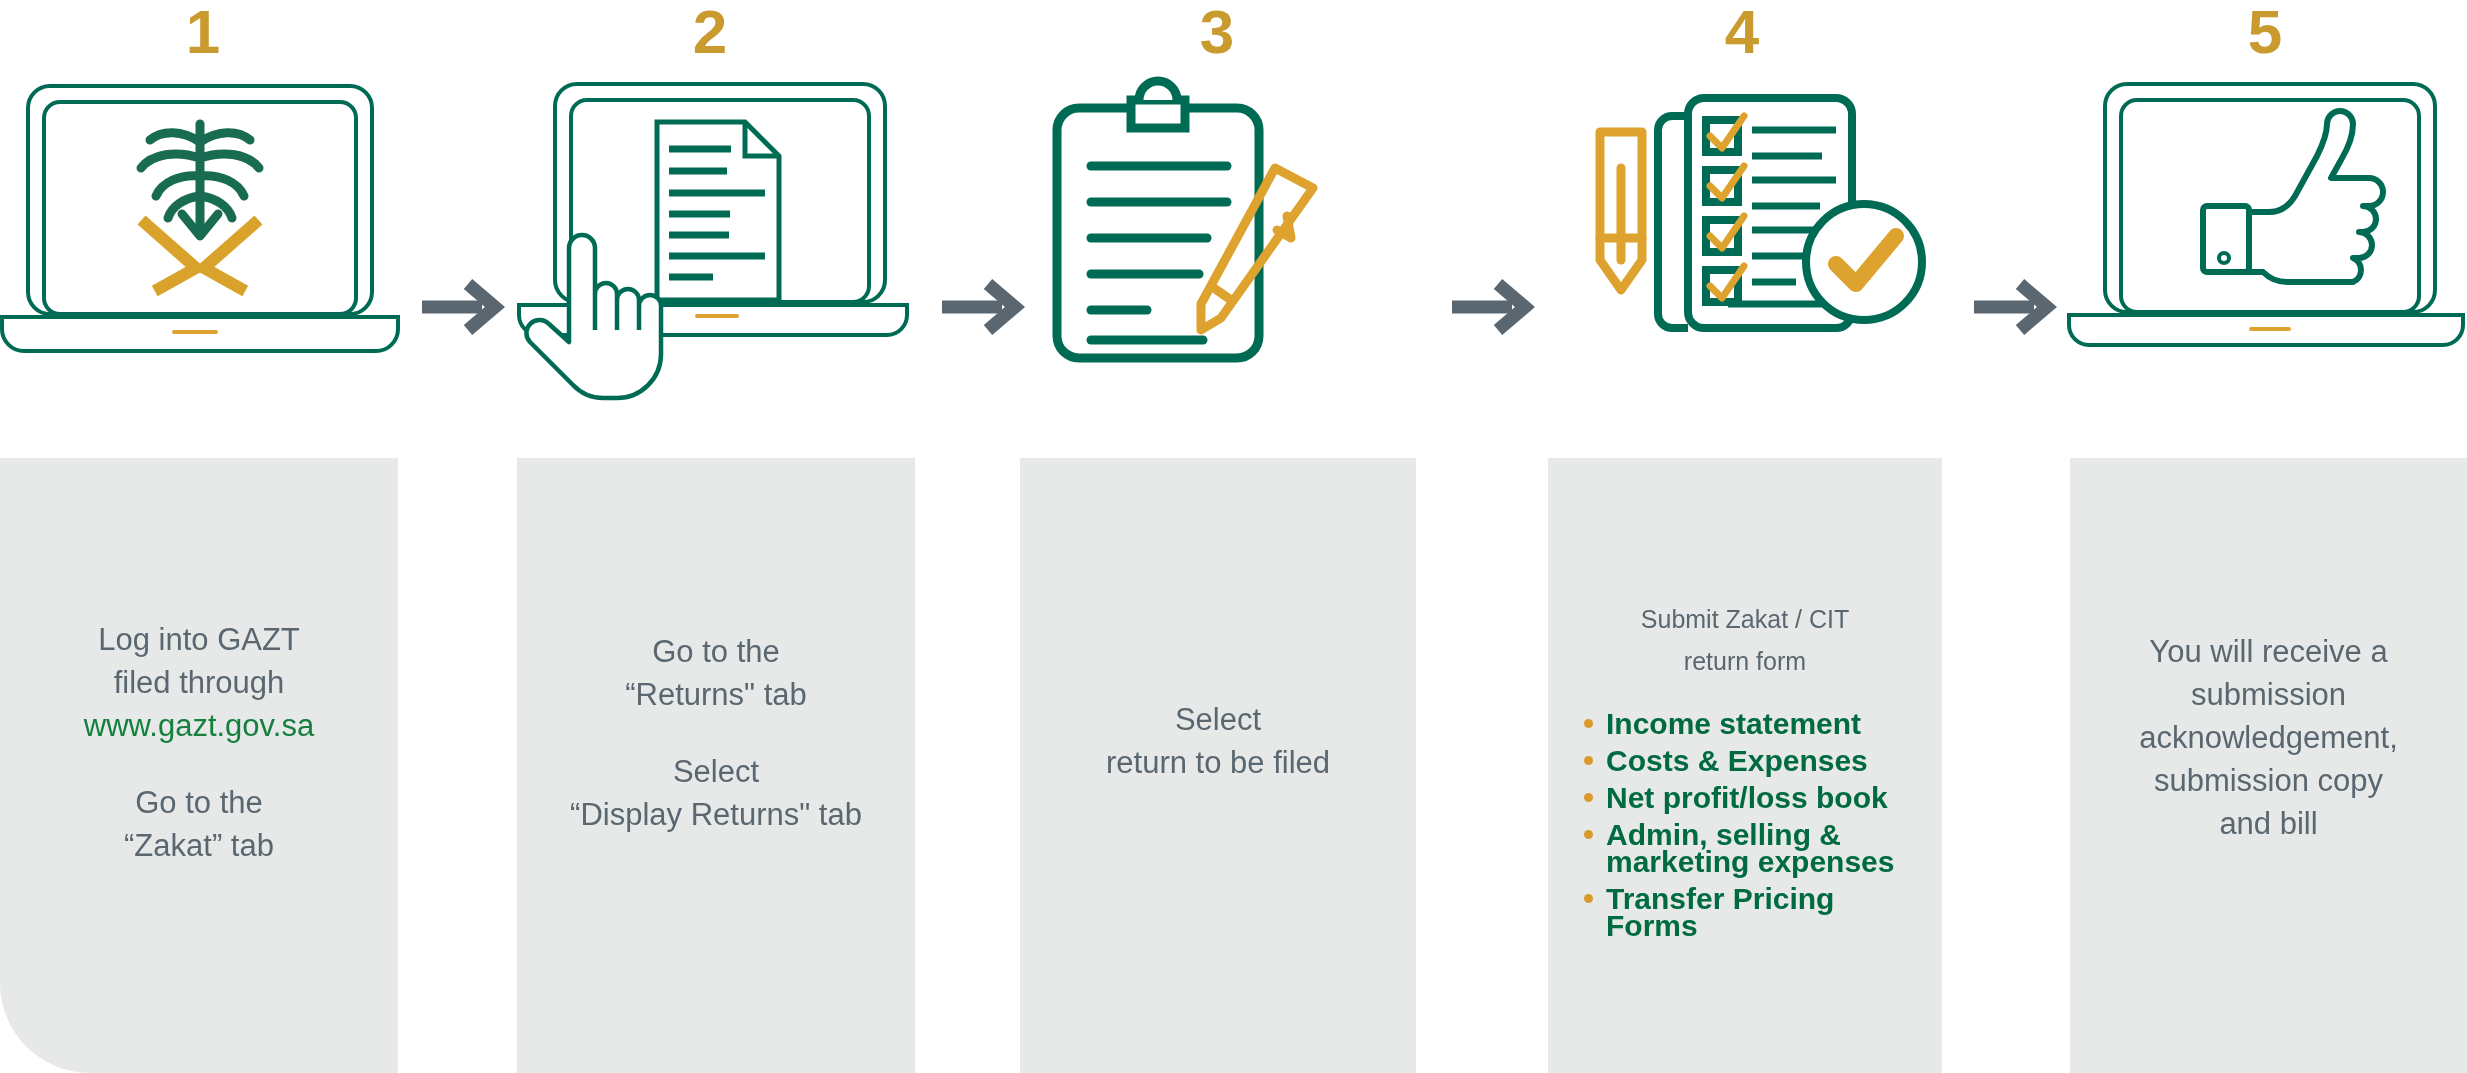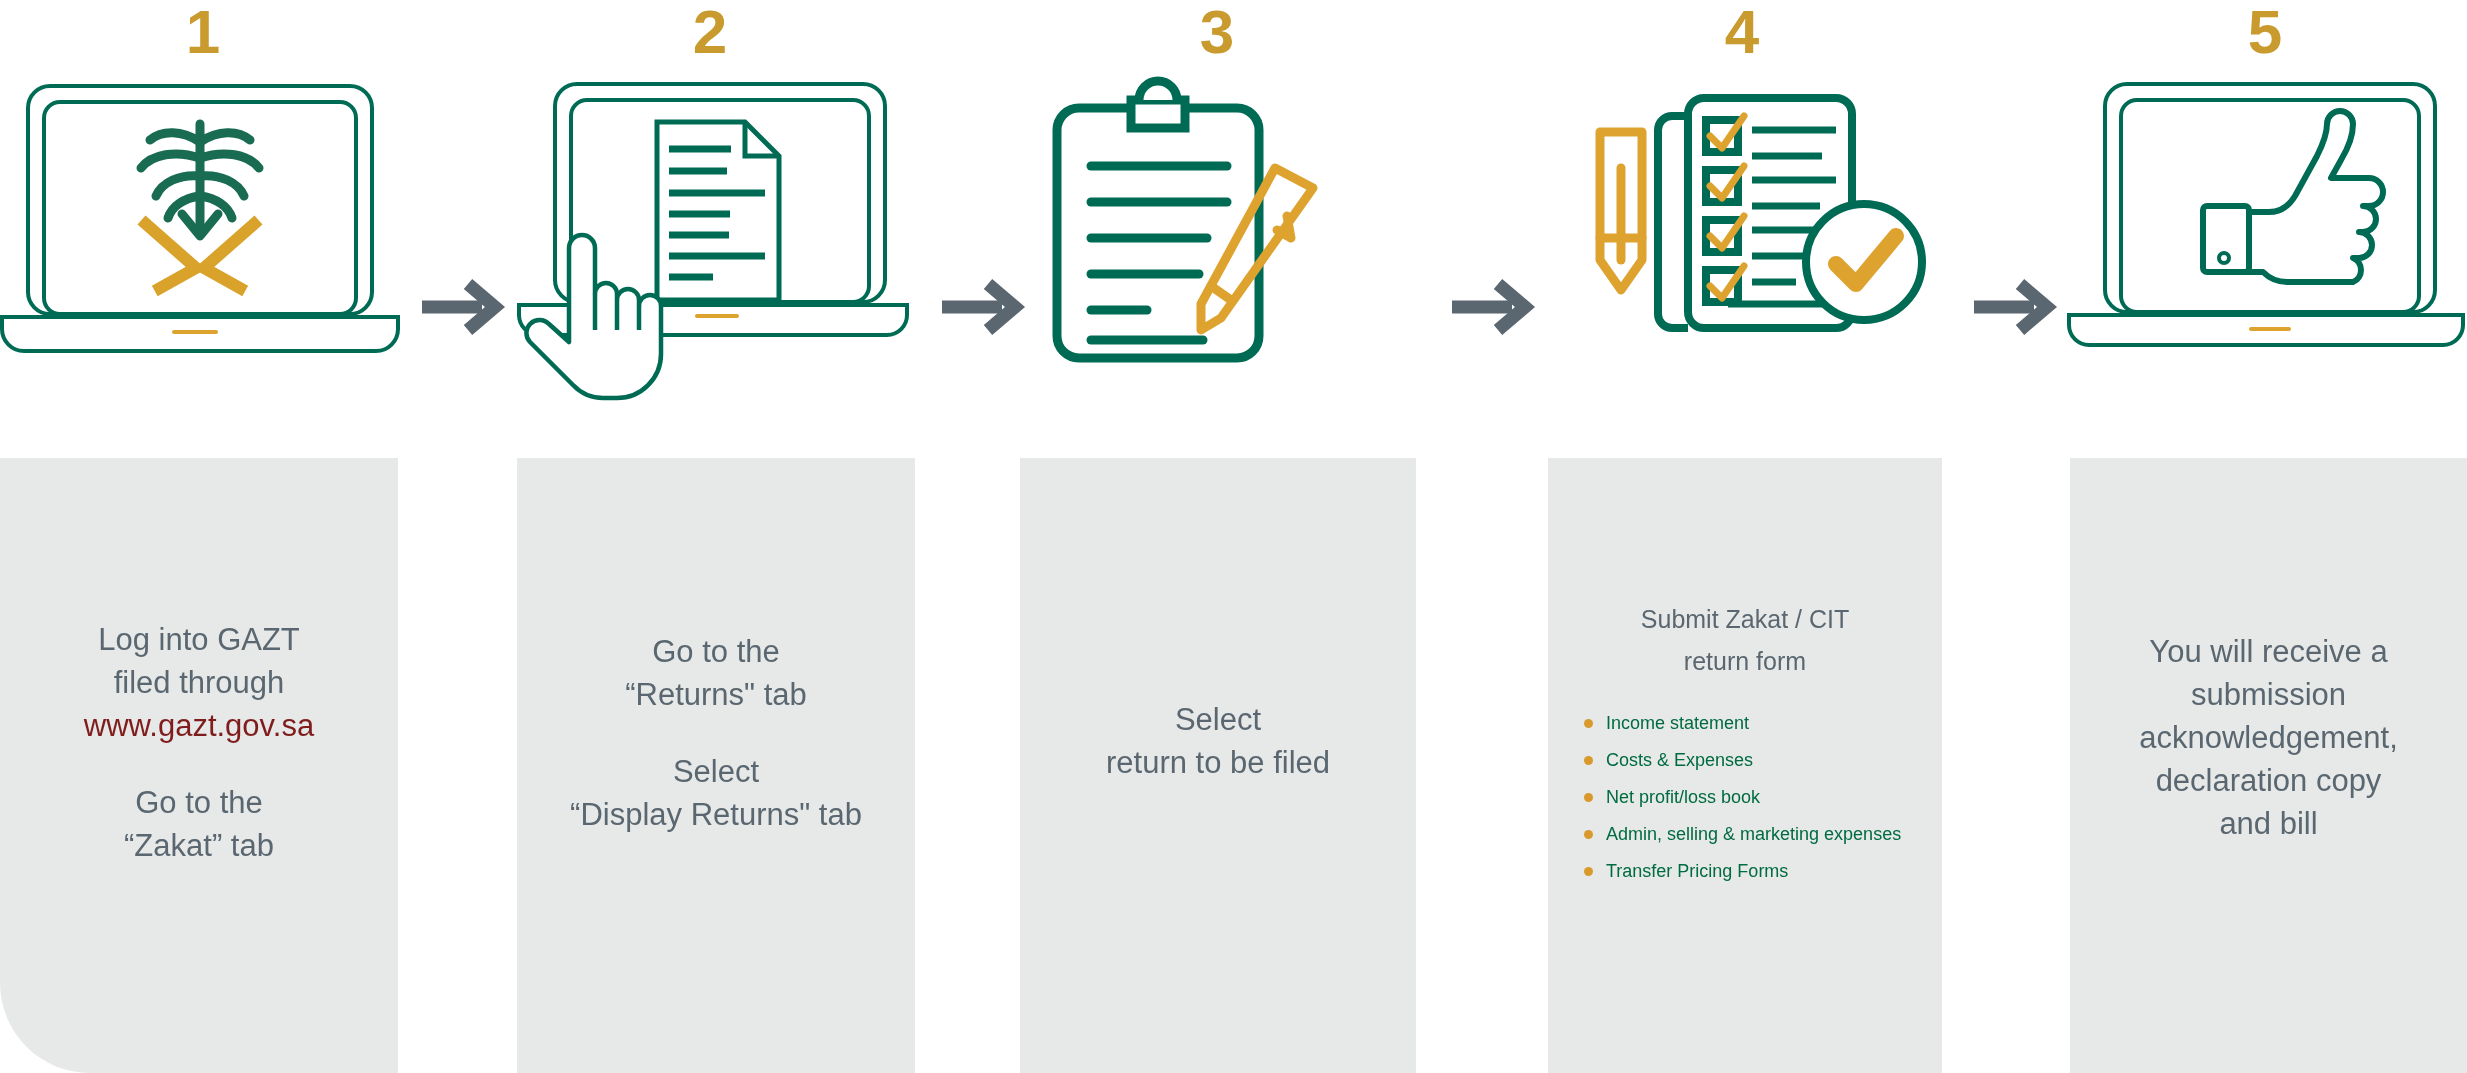--- a/index.html
+++ b/index.html
@@ -74,21 +74,21 @@
     left: 14px; right: 14px;
     text-align: center;
   }
   .panel-text {
     font-size: 31px;
     line-height: 43px;
     color: #5b6770;
     font-weight: 400;
   }
   .panel-text .link {
-    color: #7f1d1d;
+    color: #15803d;
     text-align: center;
   }
   .panel-text .spacer {
     display: block;
     height: 34px;
   }
   .panel-heading {
     font-size: 25px;
     line-height: 42px;
     color: #5b6770;
@@ -98,23 +98,23 @@
   .bullet-list {
     list-style: none;
     margin: 0;
     padding: 0;
     text-align: left;
   }
   .bullet-item {
     position: relative;
     padding-left: 24px;
     margin-bottom: 10px;
-    font-size: 18px;
+    font-size: 30px;
     line-height: 27px;
-    font-weight: normal;
+    font-weight: bold;
     color: #006b41;
   }
   .bullet-item .dot {
     position: absolute;
     left: 2px;
     top: 9px;
     width: 9px;
     height: 9px;
     border-radius: 50%;
     background: #d99a2b;
@@ -407,19 +407,19 @@
       </ul>
     </div>
   </div>
 
   <div class="panel" style="left:2070px; width:397px;">
     <div class="panel-inner" style="top:172px;">
       <div class="panel-text">
         <span>You will receive a</span><br>
         <span>submission</span><br>
         <span>acknowledgement,</span><br>
-        <span>declaration copy</span><br>
+        <span>submission copy</span><br>
         <span>and bill</span>
       </div>
     </div>
   </div>
 
 </div>
 
 </body></html>

